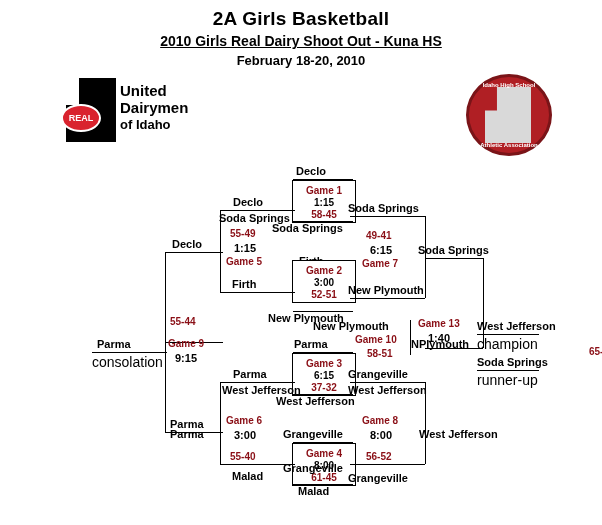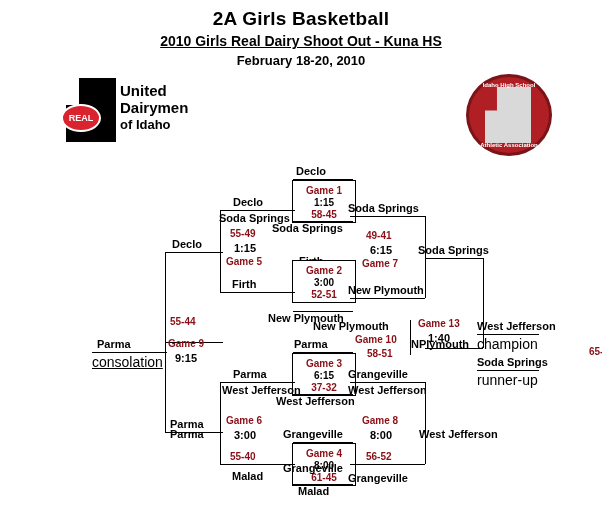--- a/index.html
+++ b/index.html
@@ -163,21 +163,21 @@
   <div class="ln h" style="left:165px;top:182px;width:58px;"></div>
   <div class="ln v" style="left:165px;top:182px;height:90px;"></div>
   <div class="ln h" style="left:165px;top:272px;width:58px;"></div>
 
   <div class="sc" style="left:170px;top:156px;">55-44</div>
   <div class="sc" style="left:168px;top:178px;">Game 9</div>
   <div class="nm" style="left:175px;top:192px;">9:15</div>
 
   <div class="nm" style="left:97px;top:178px;">Parma</div>
   <div class="ln h" style="left:92px;top:192px;width:75px;"></div>
-  <div class="lbl" style="left:92px;top:194px;text-decoration:underline;">consolation</div>
+  <div class="lbl" style="left:92px;top:194px;">consolation</div>
 
   <div class="nm" style="left:348px;top:42px;">Soda Springs</div>
   <div class="ln h" style="left:350px;top:56px;width:75px;"></div>
 
   <div class="sc" style="left:366px;top:70px;">49-41</div>
   <div class="nm" style="left:370px;top:84px;">6:15</div>
   <div class="sc" style="left:362px;top:98px;">Game 7</div>
 
   <div class="ln v" style="left:425px;top:56px;height:82px;"></div>
   <div class="ln h" style="left:350px;top:138px;width:75px;"></div>

